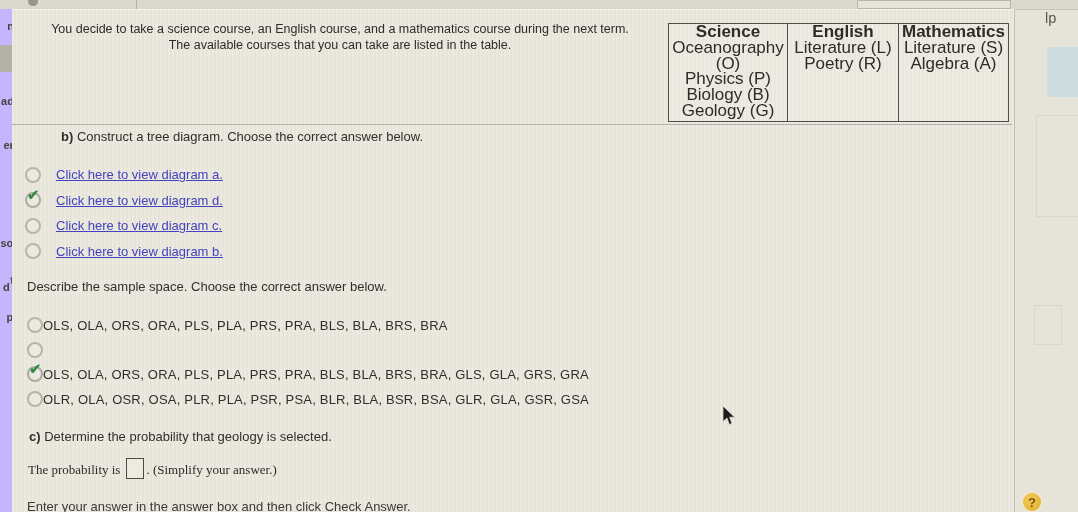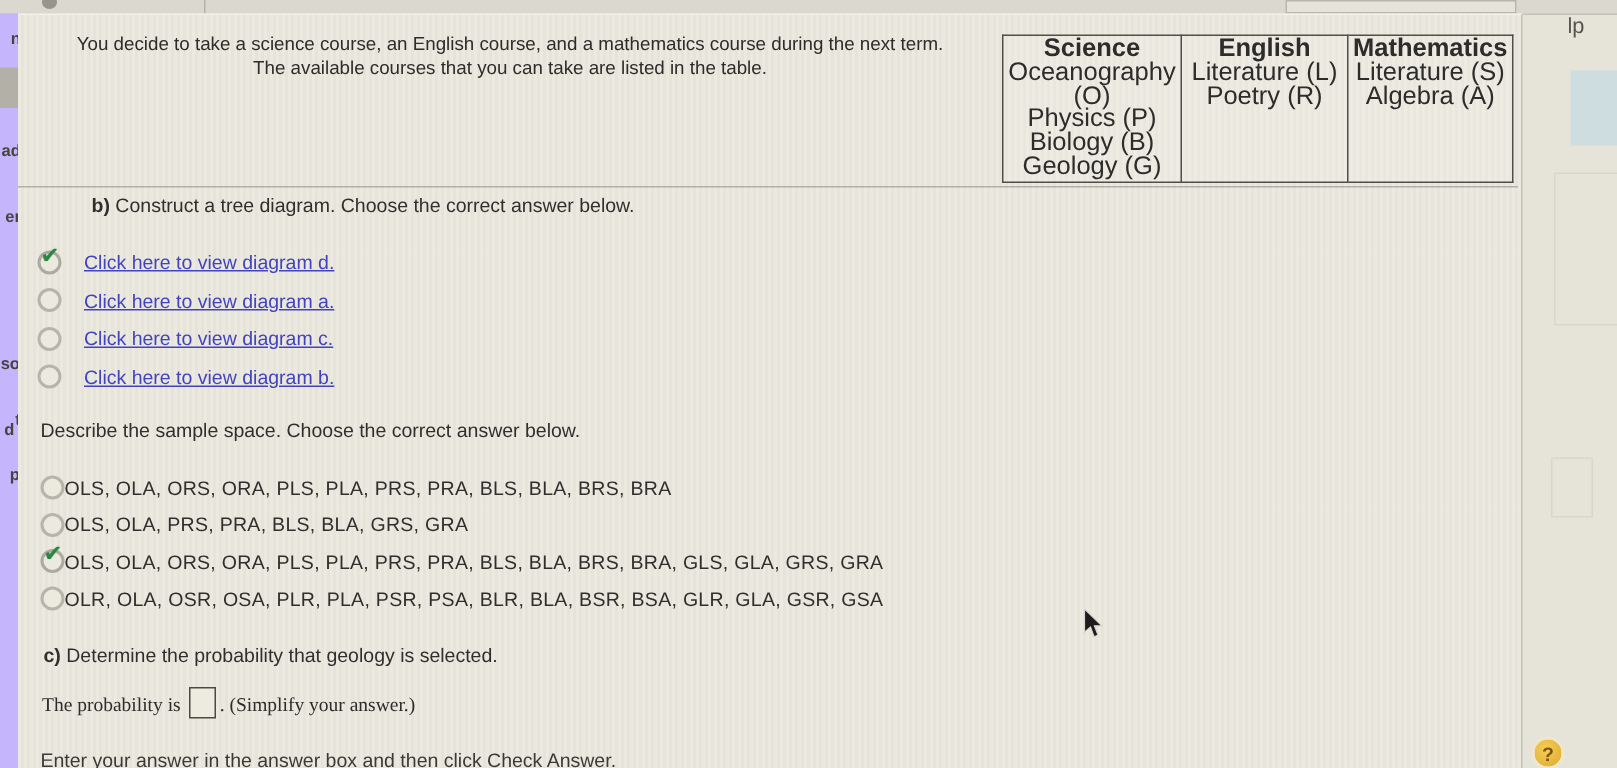--- a/index.html
+++ b/index.html
@@ -138,52 +138,51 @@
     </table>
 
   <div class="divider"></div>
 
   <div class="prompt" id="b-prompt">
     <span class="bold">b)</span>
     <span>Construct a tree diagram. Choose the correct answer below.</span>
   </div>
 
   <div class="options" id="partb-options">
+  <div class="option">
+    <span class="radio"></span>
+    <span class="opt-label link">Click here to view diagram a.</span>
+  </div>
+
   <div class="option selected">
     <span class="radio"></span>
     <span class="opt-label link">Click here to view diagram d.</span>
   </div>
 
   <div class="option">
     <span class="radio"></span>
-    <span class="opt-label link">Click here to view diagram a.</span>
-  </div>
-
-  <div class="option">
-    <span class="radio"></span>
     <span class="opt-label link">Click here to view diagram c.</span>
   </div>
 
   <div class="option">
     <span class="radio"></span>
     <span class="opt-label link">Click here to view diagram b.</span>
   </div>
 </div>
 
   <div class="prompt" id="ss-prompt">Describe the sample space. Choose the correct answer below.</div>
 
   <div class="options" id="ss-options">
   <div class="option">
     <span class="radio"></span>
     <span class="opt-label">OLS, OLA, ORS, ORA, PLS, PLA, PRS, PRA, BLS, BLA, BRS, BRA</span>
   </div>
 
   <div class="option">
     <span class="radio"></span>
-    <span class="opt-label">OLS, OLA, PRS, PRA, BLS, BLA, GRS, GRA</span>
   </div>
 
   <div class="option selected">
     <span class="radio"></span>
     <span class="opt-label">OLS, OLA, ORS, ORA, PLS, PLA, PRS, PRA, BLS, BLA, BRS, BRA, GLS, GLA, GRS, GRA</span>
   </div>
 
   <div class="option">
     <span class="radio"></span>
     <span class="opt-label">OLR, OLA, OSR, OSA, PLR, PLA, PSR, PSA, BLR, BLA, BSR, BSA, GLR, GLA, GSR, GSA</span>

